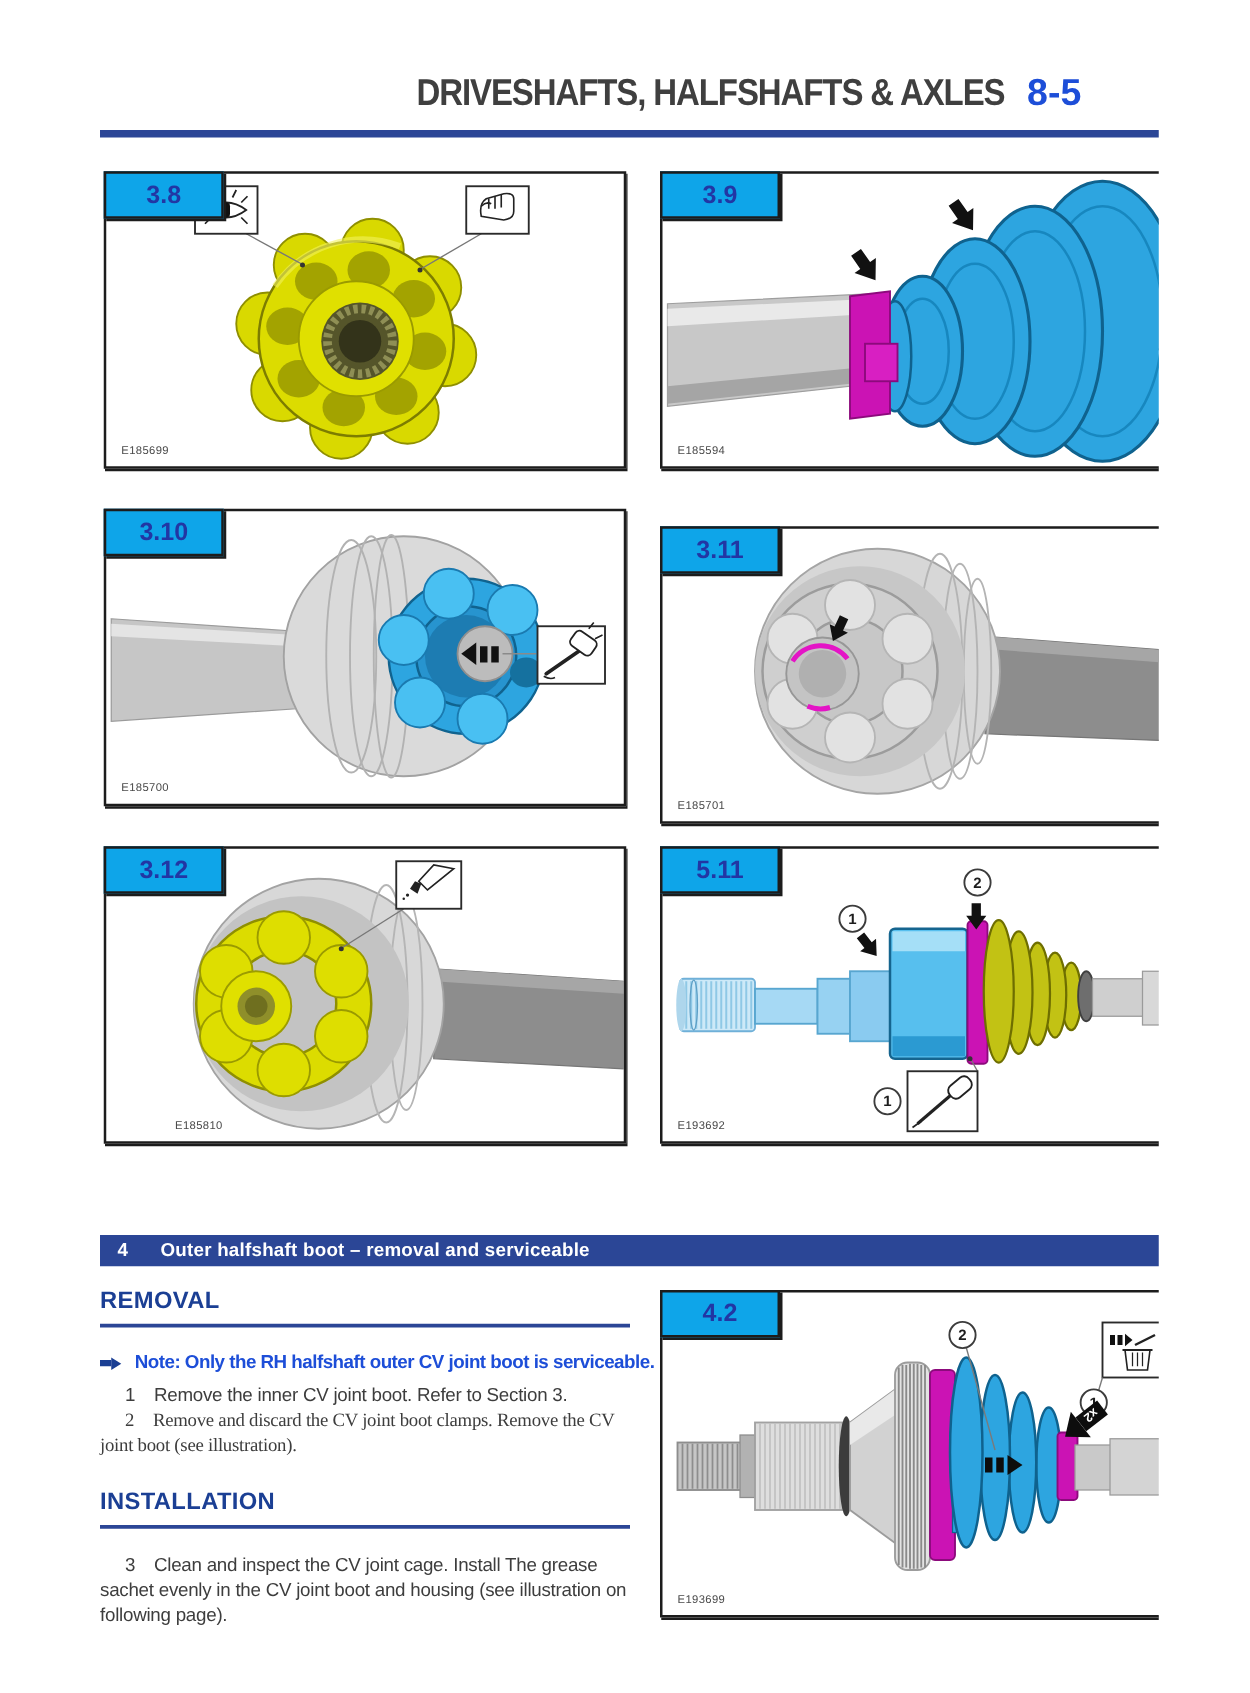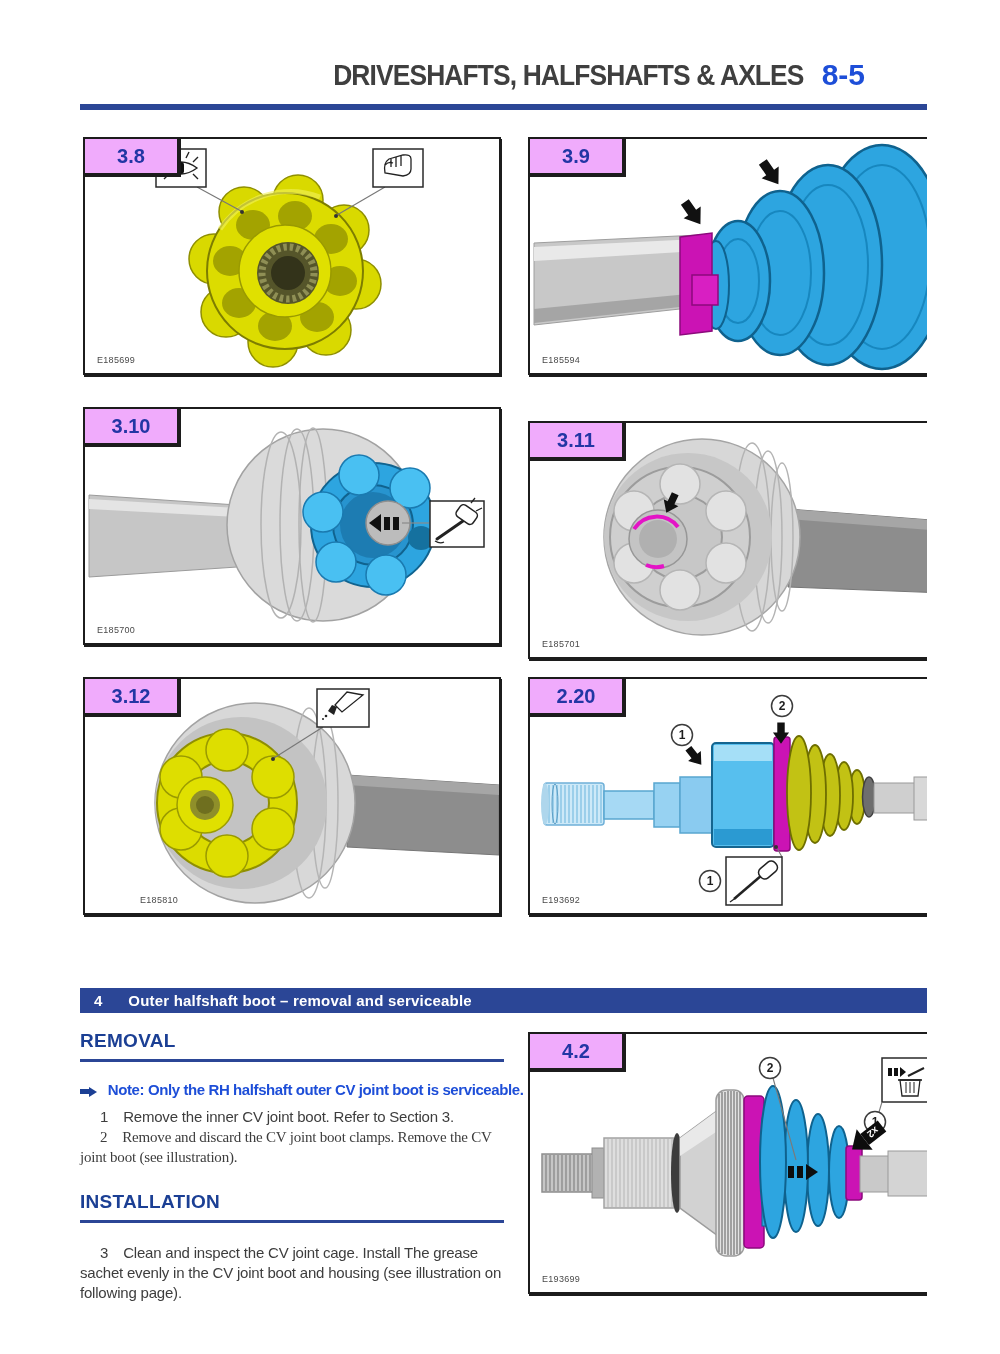--- a/index.html
+++ b/index.html
@@ -8,21 +8,21 @@
   
   .page-header{position:absolute;top:58px;right:62px;display:flex;align-items:baseline;gap:18px;}
   .page-title{font-size:30px;font-weight:bold;color:#3f3f3f;letter-spacing:-1px;
               transform:scaleX(.88);transform-origin:right center;display:inline-block;white-space:nowrap;}
   .page-num{font-size:30px;font-weight:bold;color:#1d4ed8;}
   .top-rule{position:absolute;left:80px;top:104px;width:858px;height:6px;background:#2b4696;}
   
   .panel{position:absolute;margin:0;background:#fff;border:2px solid #1c1c1c;box-shadow:1px 2px 0 #1c1c1c;}
   .panel svg{position:absolute;left:0;top:0;width:100%;height:100%;}
   .fig-label{position:absolute;left:-2px;top:-2px;min-width:80px;height:34px;padding:0 6px;
-             background:#f0abfc;border:2px solid #1c1c1c;box-shadow:2px 2px 0 #1c1c1c;
+             background:#0ea5e9;border:2px solid #1c1c1c;box-shadow:2px 2px 0 #1c1c1c;
              display:flex;align-items:center;justify-content:center;
              font-size:20px;font-weight:bold;color:#2236a4;z-index:3;}
   .fig-code{position:absolute;left:12px;bottom:8px;font-size:9px;color:#4a4a4a;z-index:2;letter-spacing:.3px;}
   
   .section-bar{position:absolute;left:80px;top:988px;width:858px;height:25px;background:#2b4696;
                color:#fff;display:flex;align-items:center;font-weight:bold;font-size:15px;}
   .sec-num{margin-left:14px;}
   .sec-title{margin-left:26px;letter-spacing:.2px;}
   
   .textcol{position:absolute;left:80px;top:1030px;width:424px;color:#3d3d3d;}
@@ -338,21 +338,21 @@
               <rect x="228" y="185" width="20" height="12" rx="5" stroke-width="1.5"></rect>
             </g>
         </g>
       </g>
       <g>
         <circle cx="180" cy="202" r="10.5" fill="#fff" stroke="#3c3c3c" stroke-width="1.5"></circle>
         <text x="180" y="206" text-anchor="middle" font-family="Liberation Sans, sans-serif" font-size="12" font-weight="bold" fill="#1d1d1d">1</text>
       </g>
     </svg>
     <div class="fig-label">
-        <span>2.20</span>
+        <span>5.11</span>
       </div>
     <div class="fig-code">E193692</div>
   </figure>
 
   <div class="section-bar">
     <span class="sec-num">4</span>
     <span class="sec-title">Outer halfshaft boot – removal and serviceable</span>
   </div>
 
   <div class="textcol">

